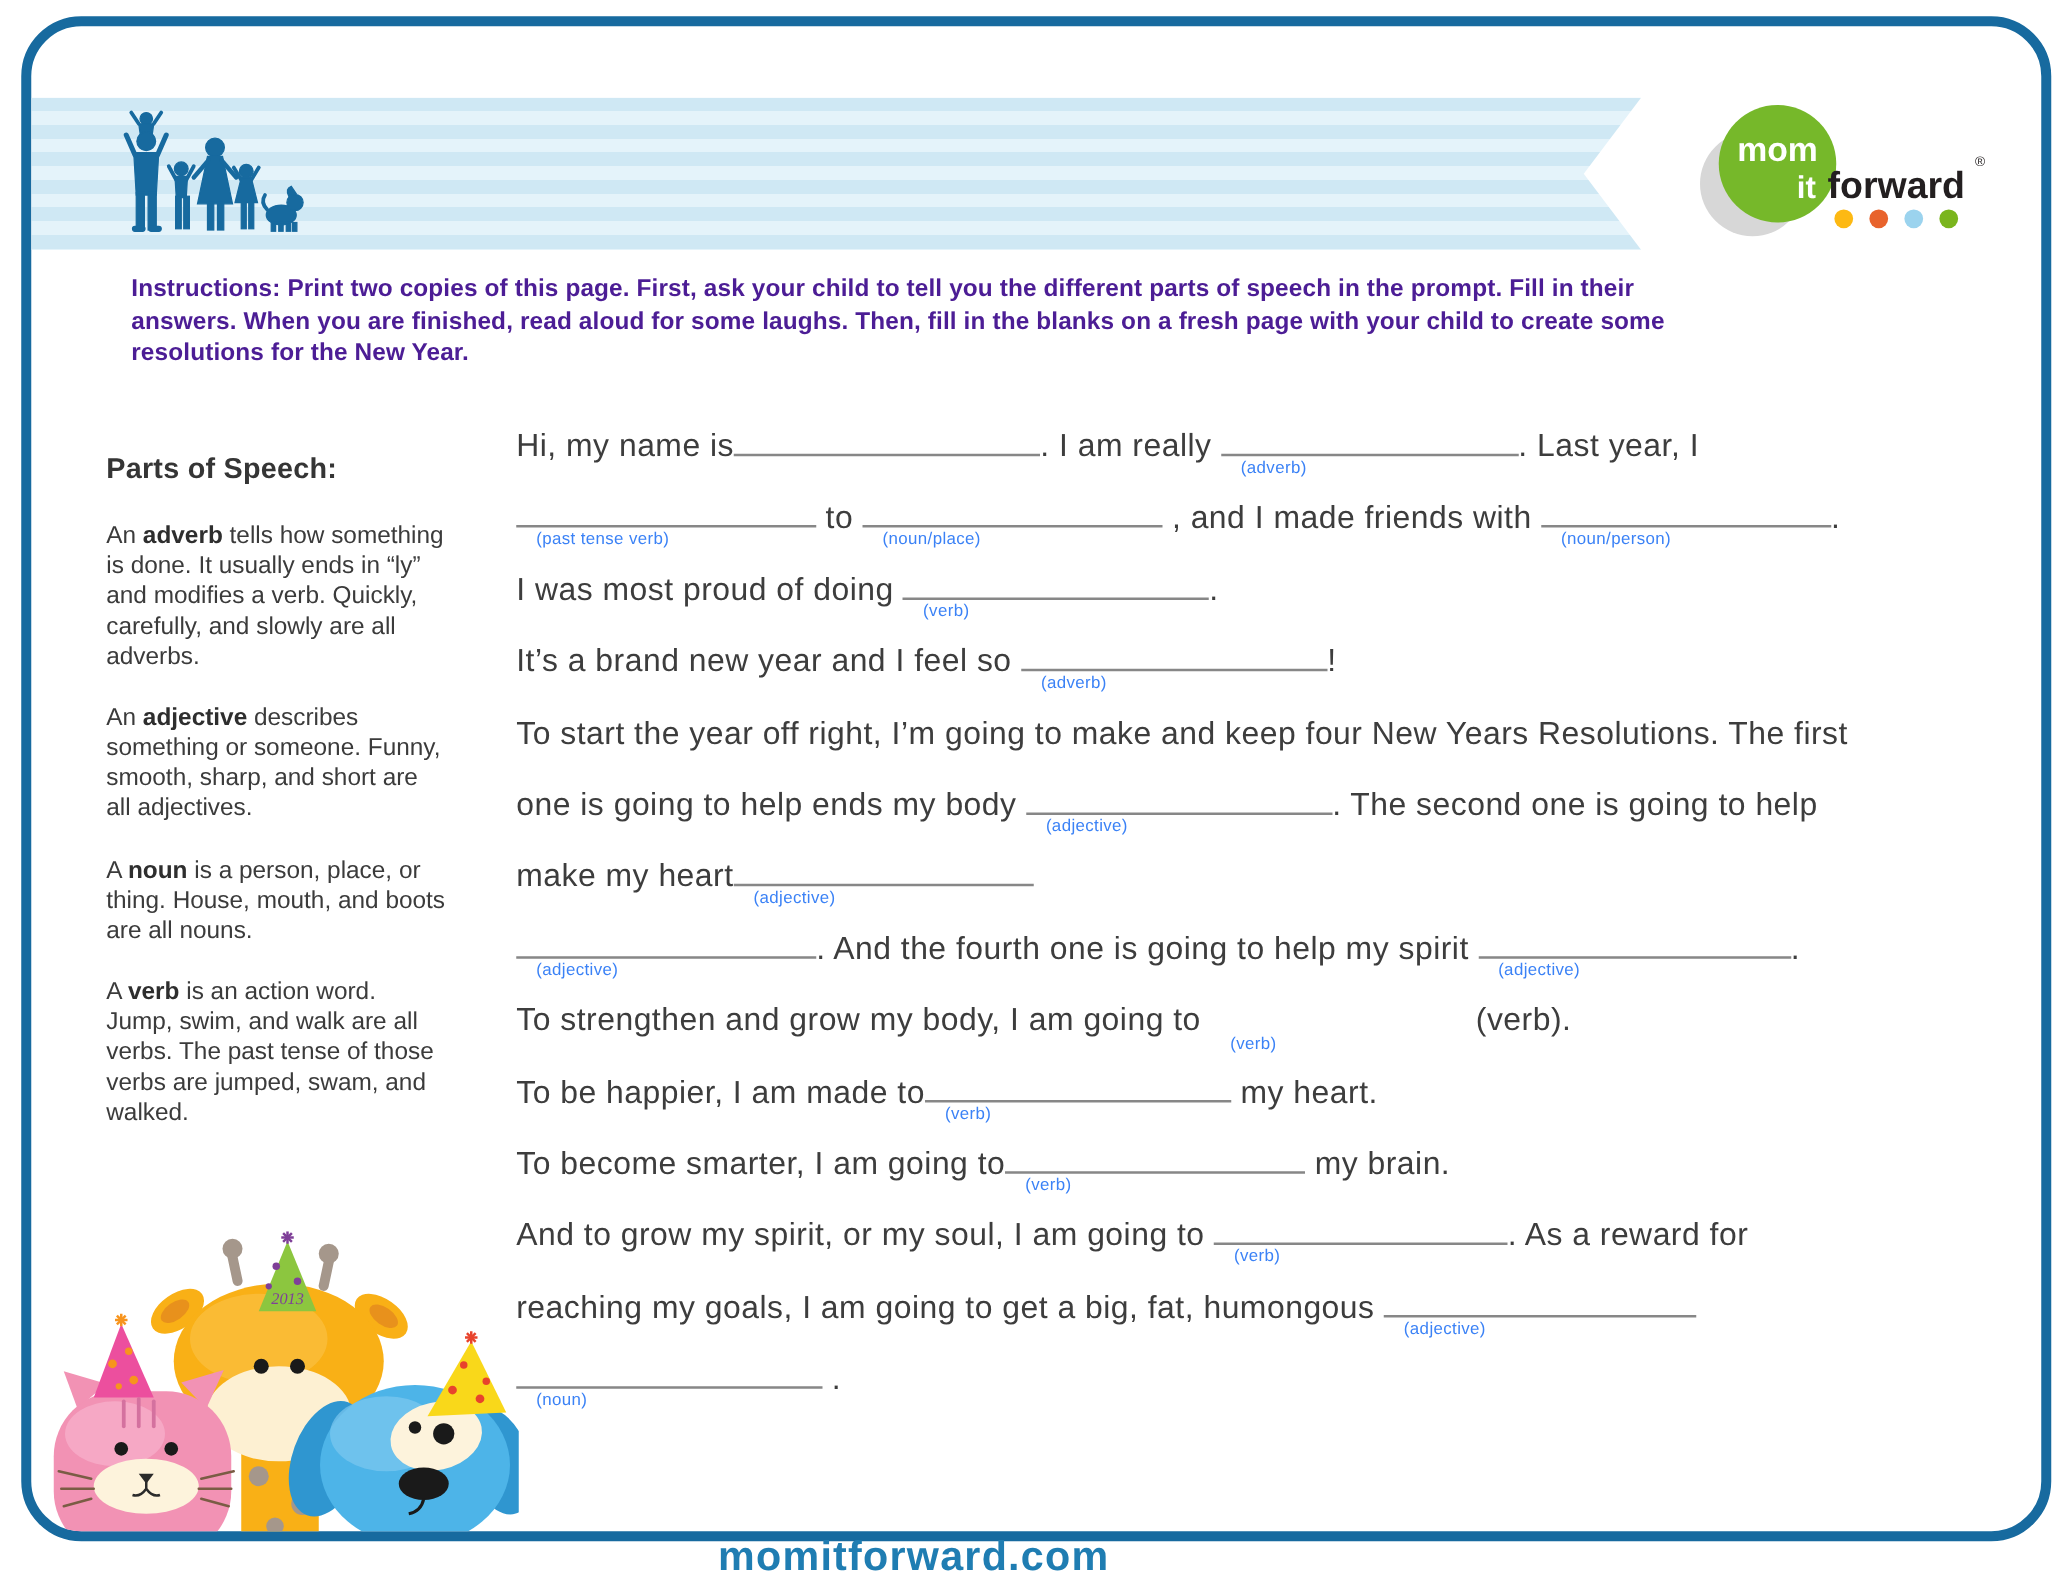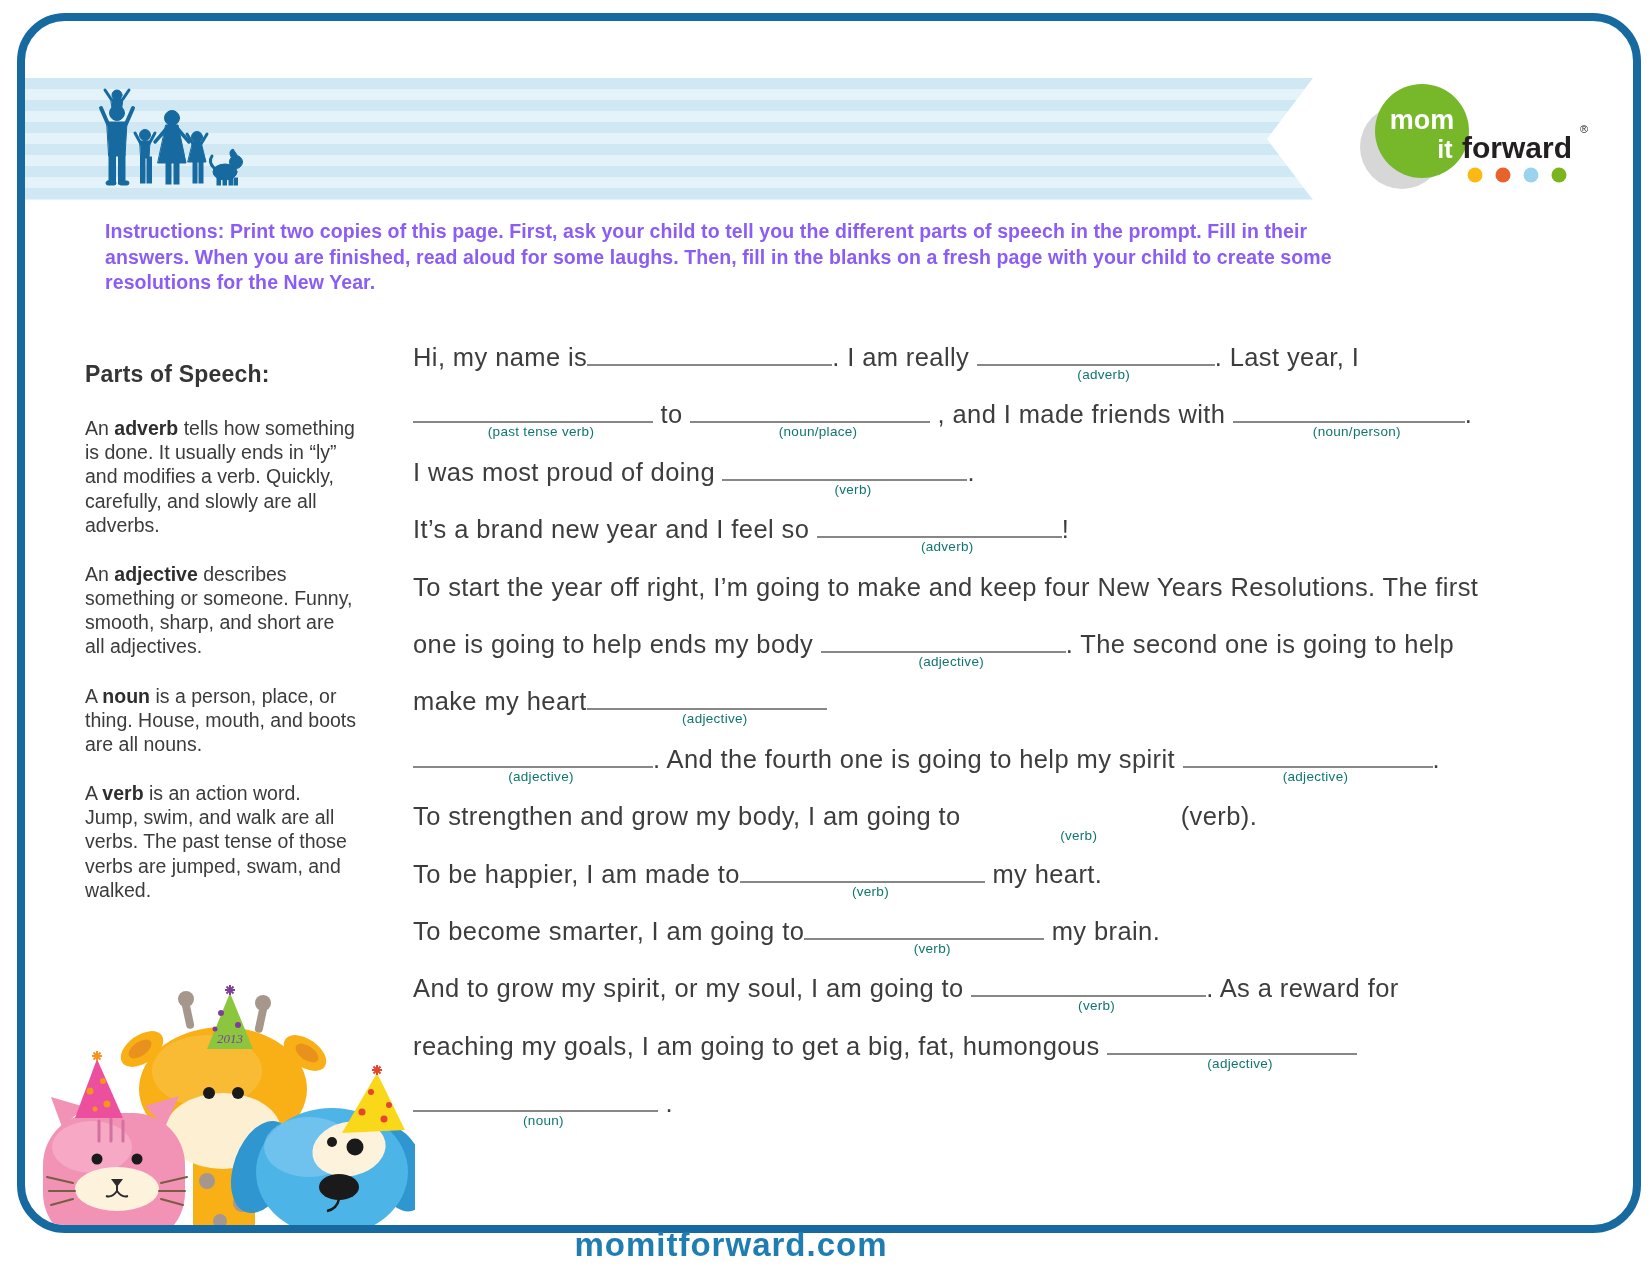--- a/index.html
+++ b/index.html
@@ -20,35 +20,35 @@
   }
   .banner-title {
     position:absolute; left:505px; top:24px; font-size:46px; font-weight:700;
     color:#1b7db2; letter-spacing:0.5px; white-space:nowrap;
   }
   .family-svg { position:absolute; left:48px; top:8px; }
   .logo-svg { position:absolute; left:1333px; top:60px; }
   
   .instructions {
     position:absolute; left:80px; top:198px; width:1290px;
-    font-size:19.5px; font-weight:700; line-height:1.32; color:#8b5cf6; letter-spacing:0.1px;
+    font-size:19.5px; font-weight:700; line-height:1.32; color:#4c1d95; letter-spacing:0.1px;
   }
   
   .sidebar { position:absolute; left:60px; top:340px; width:272px; color:#3b3b3b; }
   .sidebar h2 { font-size:23px; font-weight:700; color:#353535; margin:0 0 28px 0; letter-spacing:0.2px; }
   .pos-entry { font-size:19.5px; line-height:1.24; margin:0 0 25px 0; }
   .pos-entry b { font-weight:700; color:#2e2e2e; }
   
   .madlib { position:absolute; left:388px; top:308px; width:1215px; }
   .ml-line { white-space:pre; line-height:57.4px; height:57.4px; font-size:25.5px; color:#3d3d3d; letter-spacing:0.4px; }
   .ml-blank { display:inline-block; height:4px; border-bottom:2px solid #878787; position:relative; }
   .ml-gap   { display:inline-block; height:4px; position:relative; }
   .ml-label {
-    position:absolute; top:8px; left:16px; right:0; text-align:center;
-    font-size:13.5px; line-height:1; color:#0f766e; letter-spacing:0.3px;
+    position:absolute; top:8px; left:16px; right:0; text-align:left;
+    font-size:13.5px; line-height:1; color:#3b82f6; letter-spacing:0.3px;
   }
   .animals-svg { position:absolute; left:12px; bottom:-2px; }
   
   .footer {
     position:absolute; left:0; top:1226px; width:1462px; text-align:center;
     font-size:33px; font-weight:700; color:#1f7db2; letter-spacing:1px;
   }
 </style>
 </head>
 <body>

